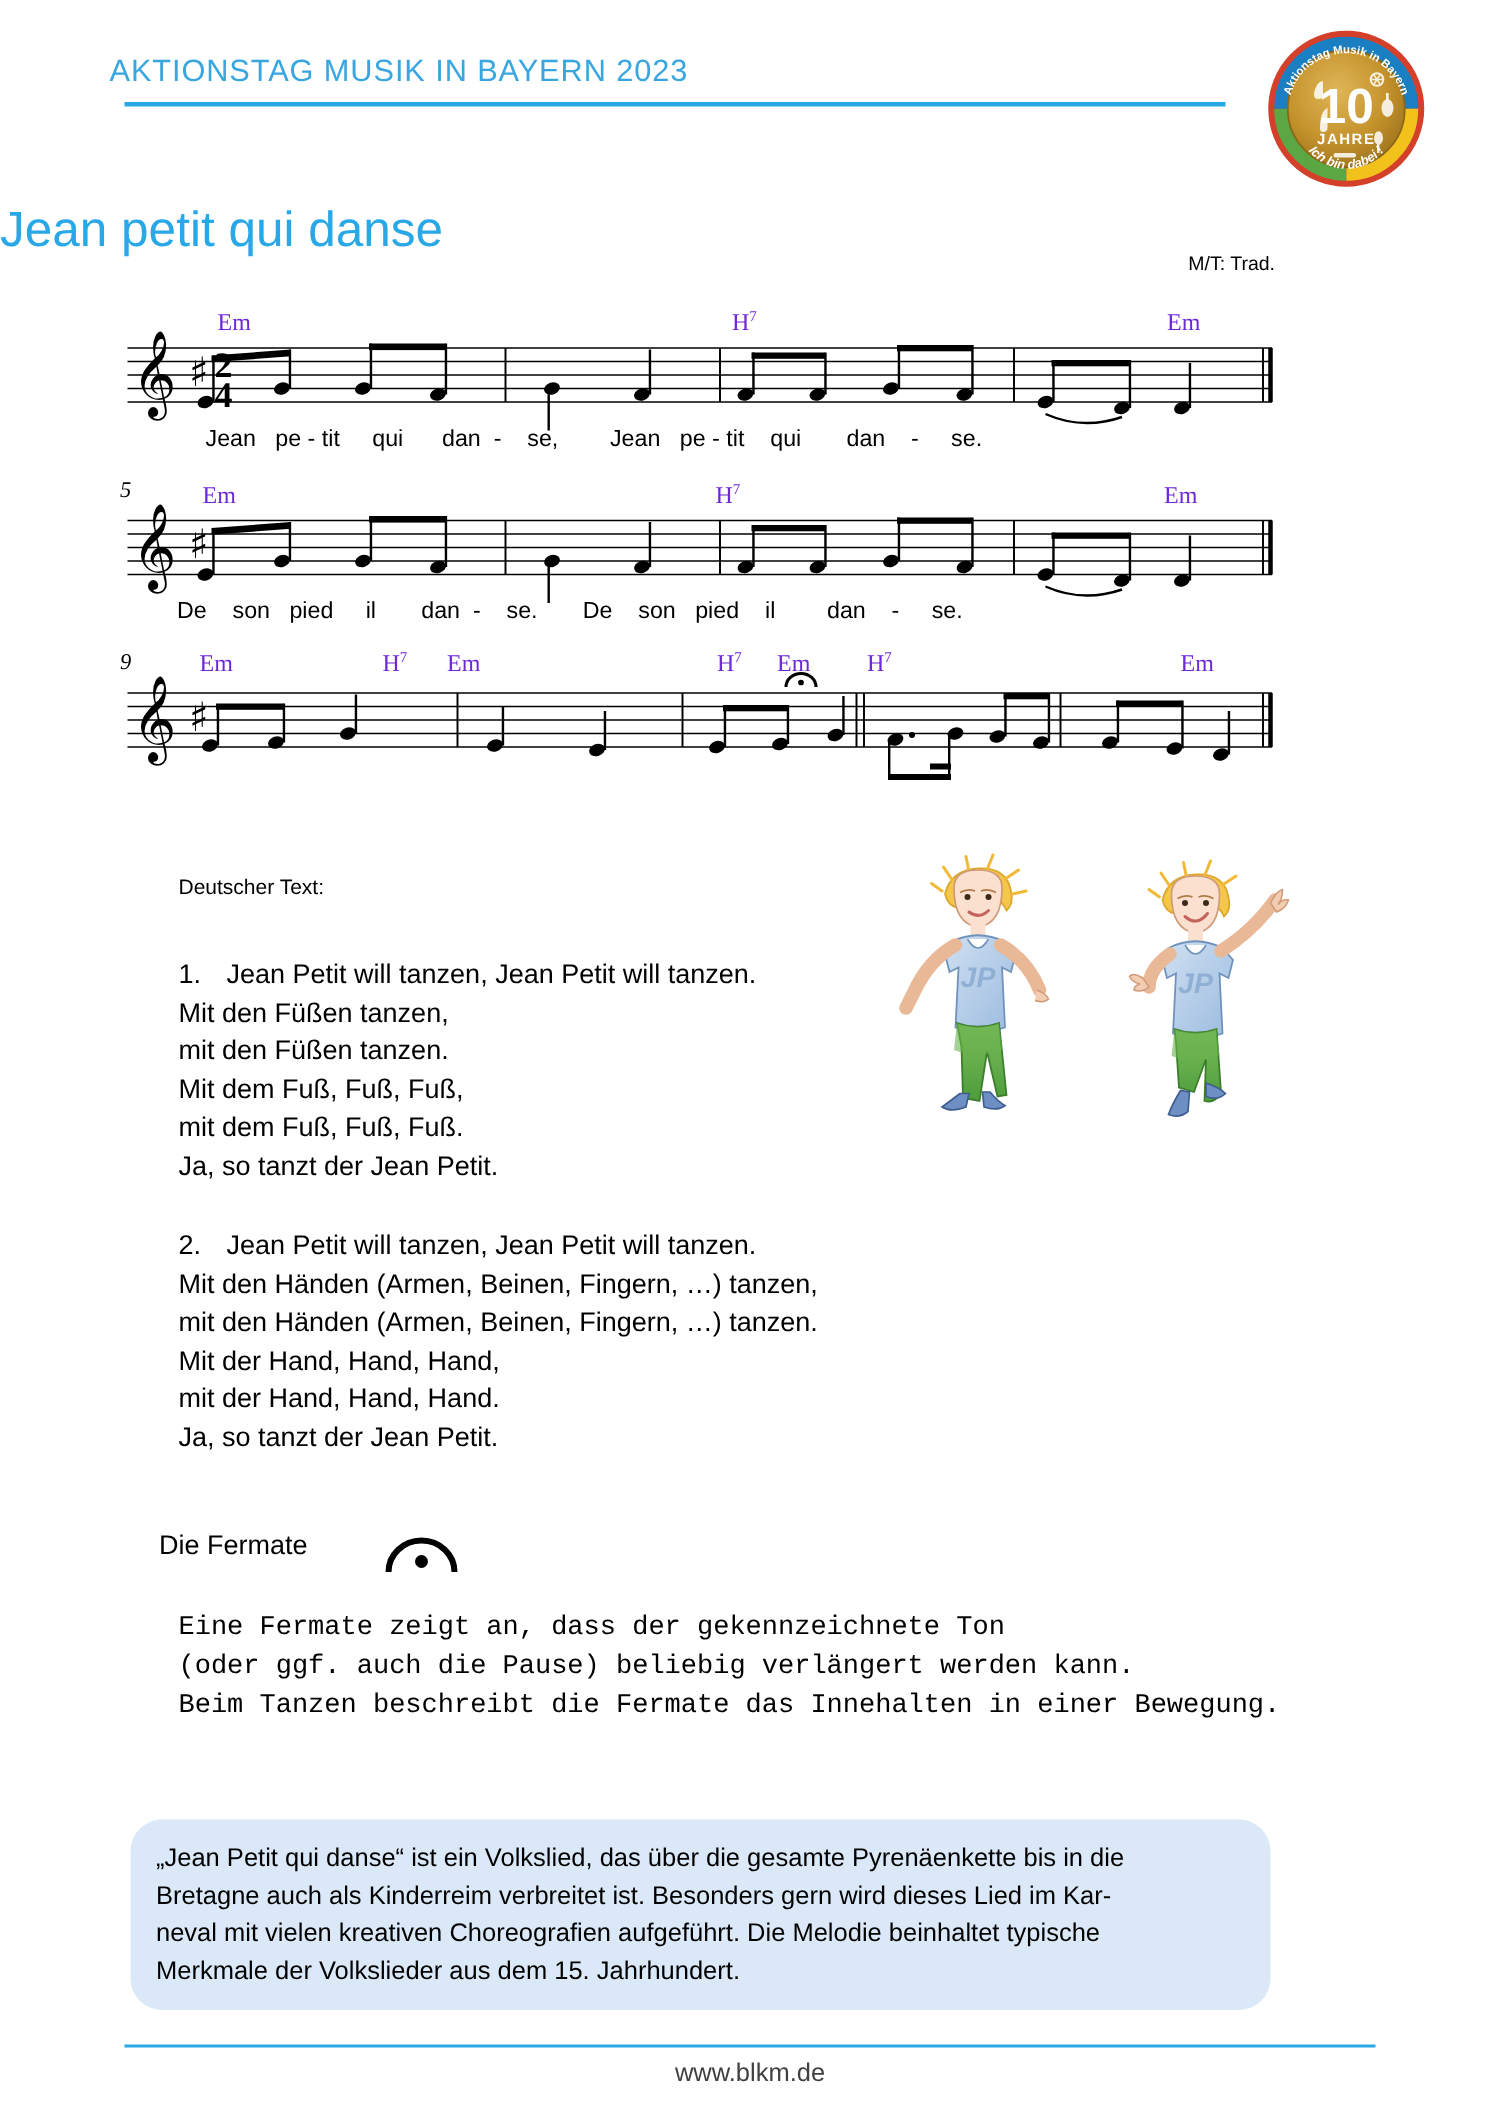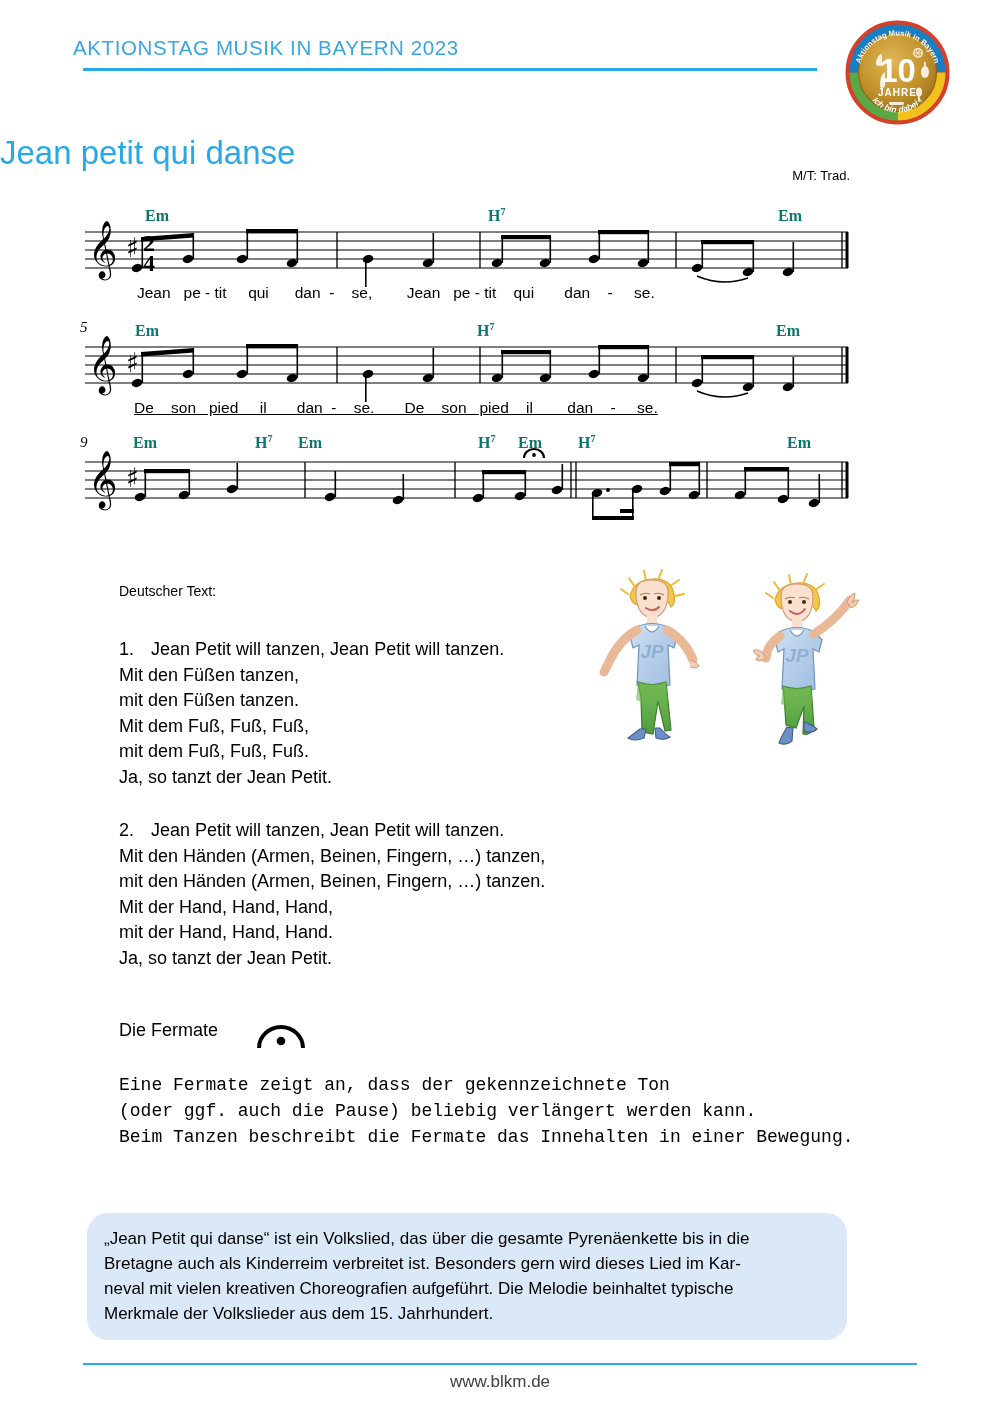--- a/index.html
+++ b/index.html
@@ -37,21 +37,21 @@
     position:absolute;right:150px;top:168px;
     font-size:13px;color:#000;white-space:nowrap;
   }
 
   
   .score{position:absolute;left:0;top:0;width:1000px;height:560px;}
   .score svg{display:block;}
 
   .chord{
     position:absolute;font-family:"Liberation Serif", serif;
-    font-size:16px;color:#0f766e;white-space:nowrap;font-weight:bold;
+    font-size:16px;color:#6d28d9;white-space:nowrap;
   }
   .chord sup{font-size:10px;vertical-align:super;}
   .measnum{
     position:absolute;font-family:"Liberation Serif", serif;
     font-style:italic;font-size:15px;color:#000;
   }
   .lyricline{
     position:absolute;font-size:15.5px;color:#000;white-space:pre;
   }
 
@@ -62,21 +62,21 @@
   .verse{position:absolute;font-size:18px;line-height:25.5px;}
   .verse .num{
     position:absolute;left:0;top:0;width:30px;text-align:left;
   }
   .verse .body{margin-left:32px;white-space:pre-line;}
 
   
   .illus{position:absolute;left:590px;top:566px;width:300px;height:250px;font-style:italic;}
 
   
-  .fermate-label{position:absolute;left:119px;top:1020px;font-size:18px;}
+  .fermate-label{position:absolute;left:106px;top:1020px;font-size:18px;}
   .fermate-sym{position:absolute;left:255px;top:1016px;width:52px;height:36px;}
   .fermate-text{
     position:absolute;left:119px;top:1072px;font-size:18px;line-height:26px;
     white-space:pre-line;
     font-family:Liberation Mono, monospace;
   }
 
   
   .infobox{
     position:absolute;left:87px;top:1213px;width:760px;
@@ -367,21 +367,21 @@
 
     <div class="chord" style="left:133px;top:434px;">Em</div>
     <div class="chord" style="left:255px;top:433px;">H<sup>7</sup></div>
     <div class="chord" style="left:298px;top:434px;">Em</div>
     <div class="chord" style="left:478px;top:433px;">H<sup>7</sup></div>
     <div class="chord" style="left:518px;top:434px;">Em</div>
     <div class="chord" style="left:578px;top:433px;">H<sup>7</sup></div>
     <div class="chord" style="left:787px;top:434px;">Em</div>
 
     <div class="lyricline" style="left:137px;top:284px;">Jean   pe - tit     qui      dan  -    se,        Jean   pe - tit    qui       dan    -     se.</div>
-    <div class="lyricline" style="left:134px;top:399px;text-decoration:underline;">De    son   pied     il       dan  -    se.       De    son   pied    il        dan    -     se.</div>
+    <div class="lyricline" style="left:118px;top:399px;">De    son   pied     il       dan  -    se.       De    son   pied    il        dan    -     se.</div>
   </div>
 
   <div class="deutsch-head">Deutscher Text:</div>
 
   <div class="verse" style="left:119px;top:637px;width:470px;">
     <span class="num">1.</span>
     <span class="body">Jean Petit will tanzen, Jean Petit will tanzen.
 Mit den Füßen tanzen,
 mit den Füßen tanzen.
 Mit dem Fuß, Fuß, Fuß,

